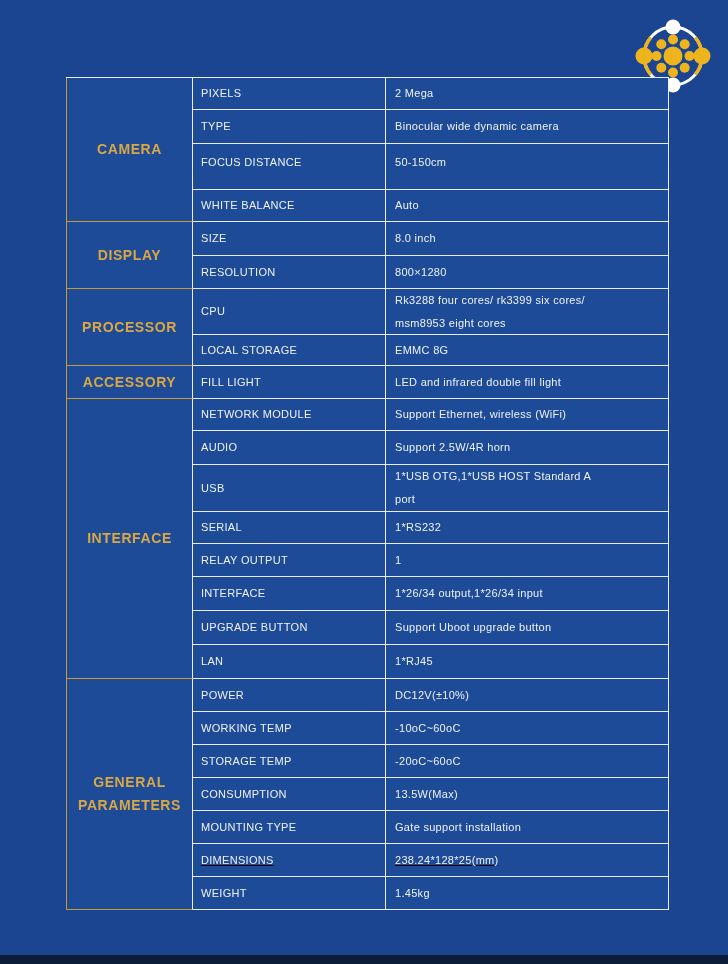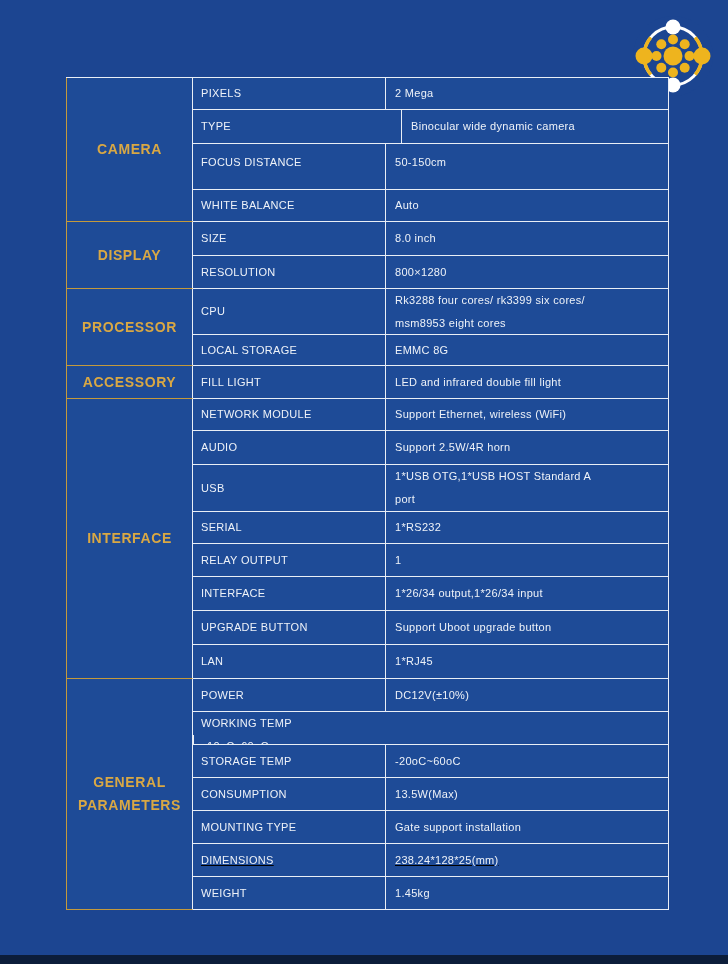--- a/index.html
+++ b/index.html
@@ -74,21 +74,21 @@
   <div class="spec-table" id="spec-table">
       <div class="group">
         <div class="cat-cell"><span>CAMERA</span></div>
         <div class="rows">
           <div class="row" style="height: 32px;">
             <div class="cell label-cell">
               <span>PIXELS</span>
             </div>
             <div class="cell value-cell"><span>2 Mega</span></div>
           </div>
-          <div class="row" style="height: 34px; gap: 16px;">
+          <div class="row" style="height: 34px;">
             <div class="cell label-cell">
               <span>TYPE</span>
             </div>
             <div class="cell value-cell"><span>Binocular wide dynamic camera</span></div>
           </div>
           <div class="row va-top" style="height: 46px;">
             <div class="cell label-cell">
               <span>FOCUS DISTANCE</span>
             </div>
             <div class="cell value-cell"><span>50-150cm</span></div>
@@ -204,21 +204,21 @@
       <div class="group">
         <div class="cat-cell"><span>GENERAL
 PARAMETERS</span></div>
         <div class="rows">
           <div class="row" style="height: 33px;">
             <div class="cell label-cell">
               <span>POWER</span>
             </div>
             <div class="cell value-cell"><span>DC12V(±10%)</span></div>
           </div>
-          <div class="row" style="height: 33px; flex-direction: column;">
+          <div class="row" style="height: 33px;">
             <div class="cell label-cell">
               <span>WORKING TEMP</span>
             </div>
             <div class="cell value-cell"><span>-10oC~60oC</span></div>
           </div>
           <div class="row" style="height: 33px;">
             <div class="cell label-cell">
               <span>STORAGE TEMP</span>
             </div>
             <div class="cell value-cell"><span>-20oC~60oC</span></div>

